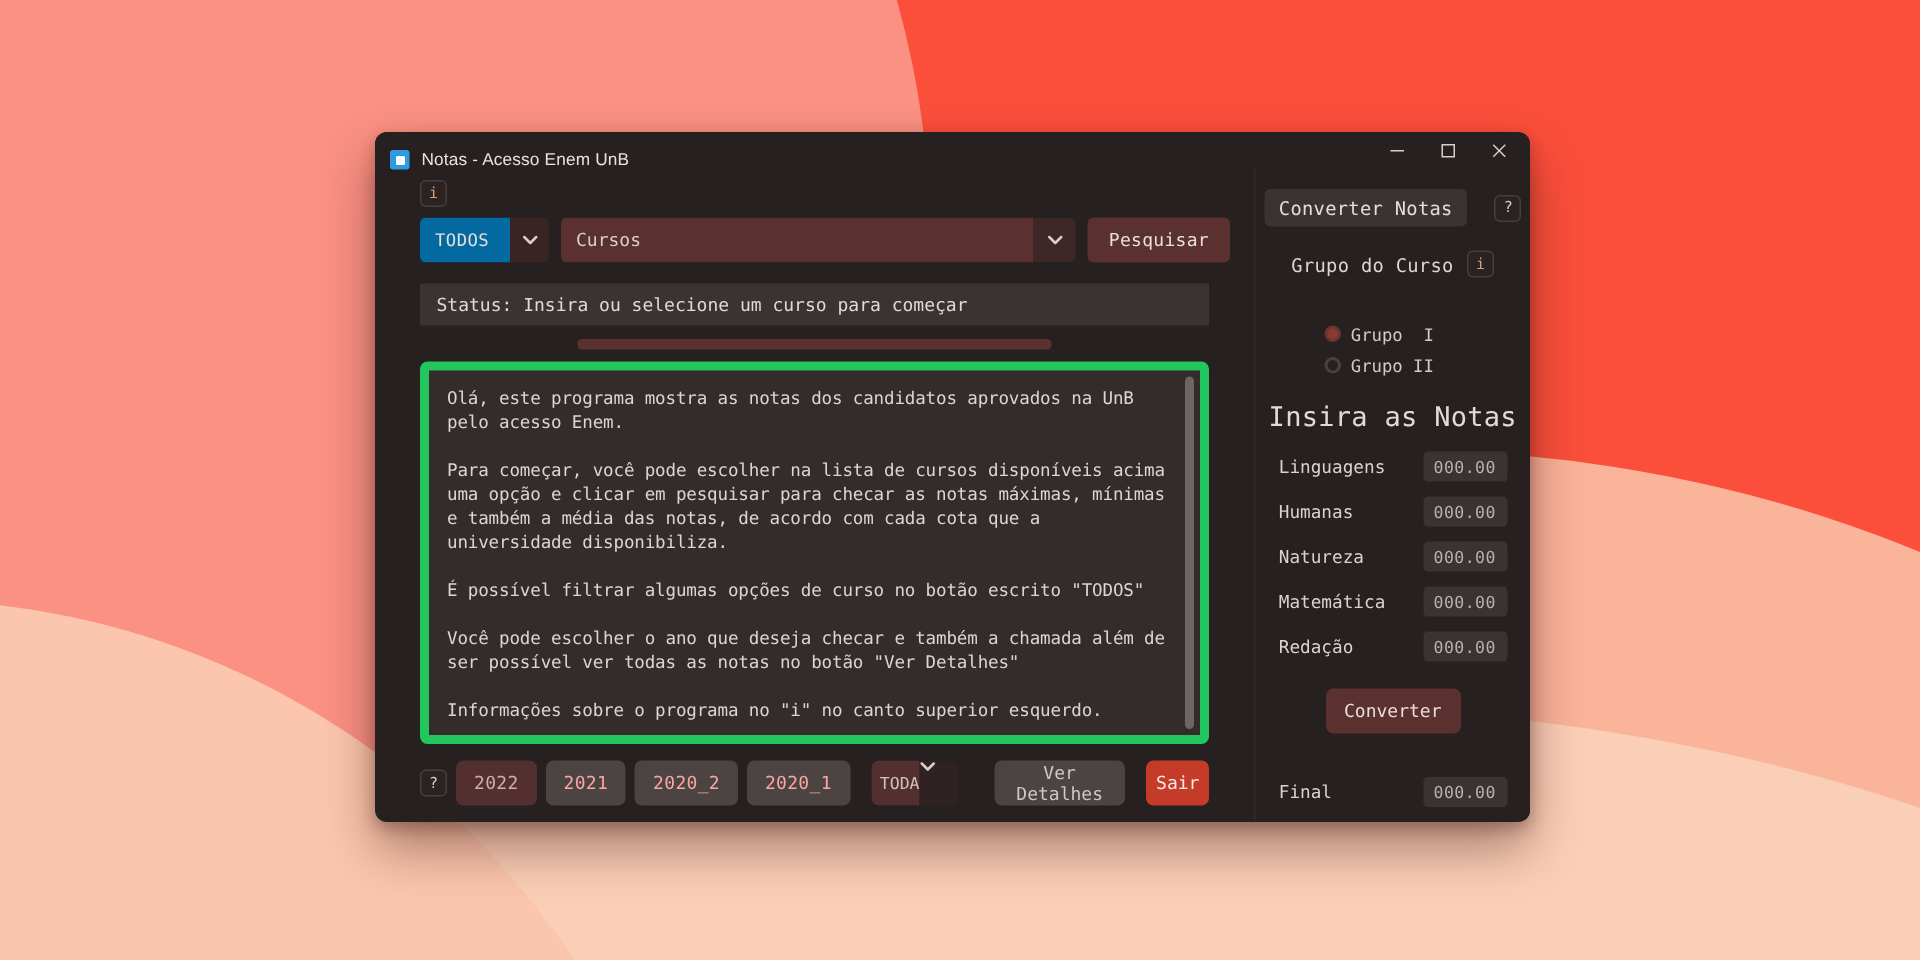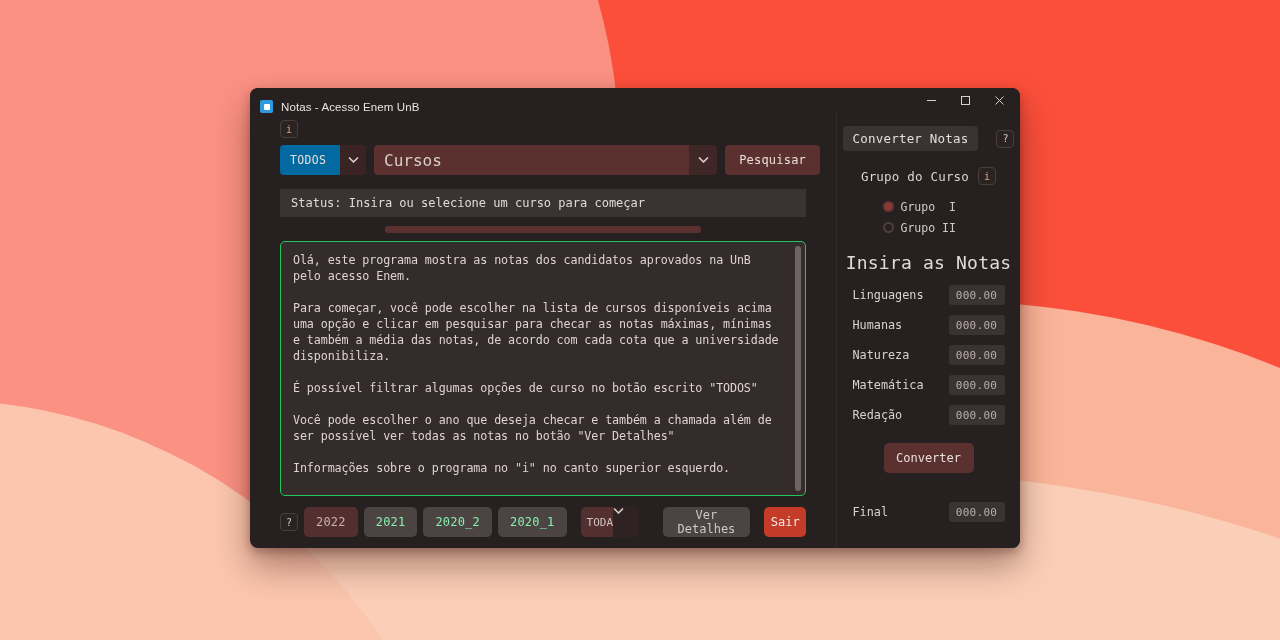--- a/index.html
+++ b/index.html
@@ -136,21 +136,21 @@
     width: 26px; background: #3a2423;
     display: flex; align-items: center; justify-content: center;
   }
   #course-combo {
     flex: 1; min-width: 0; display: flex; height: 30px;
     border-radius: 4px; overflow: hidden;
   }
   #course-combo .val {
     flex: 1; background: #5b3130;
     display: flex; align-items: center; padding-left: 10px;
-    font-size: 16px; color: #d9cfcb;
+    font-size: 12px; color: #d9cfcb;
     white-space: nowrap; overflow: hidden;
   }
   #course-combo .arrow {
     width: 28px; background: #3e2726;
     display: flex; align-items: center; justify-content: center;
   }
   .arrow svg { display: block; }
   #search-btn {
     flex: none; height: 30px; padding: 0 14px;
     background: #5b3130; border: none; border-radius: 4px;
@@ -177,21 +177,21 @@
   #progress-bar {
     width: 316px; height: 7px;
     background: #5b3130; border-radius: 3px;
   }
 
   
   #text-area {
     margin: 0 14px;
     flex: 1; min-height: 0;
     background: #332c2b;
-    border: 1px solid #22c55e;
+    border: 6px solid #22c55e;
     border-radius: 5px;
     position: relative;
     overflow: hidden;
   }
   #text-inner {
     padding: 10px 22px 10px 12px;
     font-size: 11.7px;
     line-height: 16px;
     color: #ded5d2;
     white-space: pre-wrap;
@@ -204,21 +204,21 @@
   }
 
   
   #bottom-row {
     height: 52px; display: flex; align-items: center;
     gap: 6px; padding: 0 14px;
   }
   .year-btn {
     height: 30px; padding: 0 12px;
     border: none; border-radius: 5px;
-    background: #4b4443; color: #86efac;
+    background: #4b4443; color: #fca5a5;
     font-size: 12px; font-family: "DejaVu Sans Mono", monospace;
     letter-spacing: .2px;
   }
   .year-btn.sel { background: #53302f; color: #cbb0ac; }
   #chamada-combo {
     display: flex; height: 30px; width: 58px; flex: none;
     border-radius: 5px; overflow: hidden; margin-left: 8px;
   }
   #chamada-combo .val {
     flex: 1; background: #53302f;
@@ -253,21 +253,21 @@
     display: flex; align-items: center; gap: 18px;
     margin-bottom: 16px;
   }
   #conv-title {
     background: #3a3333; border-radius: 4px;
     padding: 5px 10px;
     font-size: 12.5px; color: #e6ddda; letter-spacing: .2px;
   }
   #grupo-head {
     display: flex; align-items: center; gap: 9px;
-    margin-bottom: 11px;
+    margin-bottom: 27px;
   }
   #grupo-label { font-size: 12.5px; color: #ded4d1; letter-spacing: .2px; }
 
   .radio-row {
     display: flex; align-items: center; gap: 7px;
     height: 21px; width: 106px;
     margin-left: 14px;
   }
   .radio {
     width: 11px; height: 11px; border-radius: 50%;

